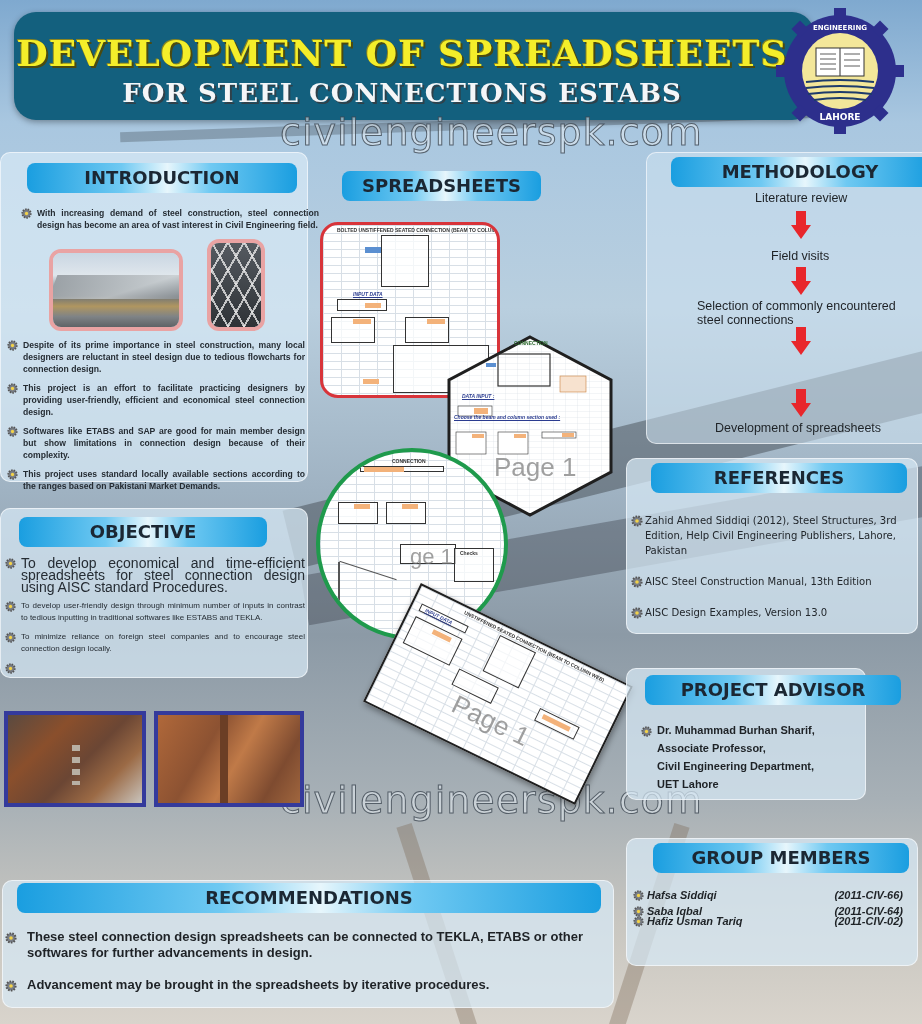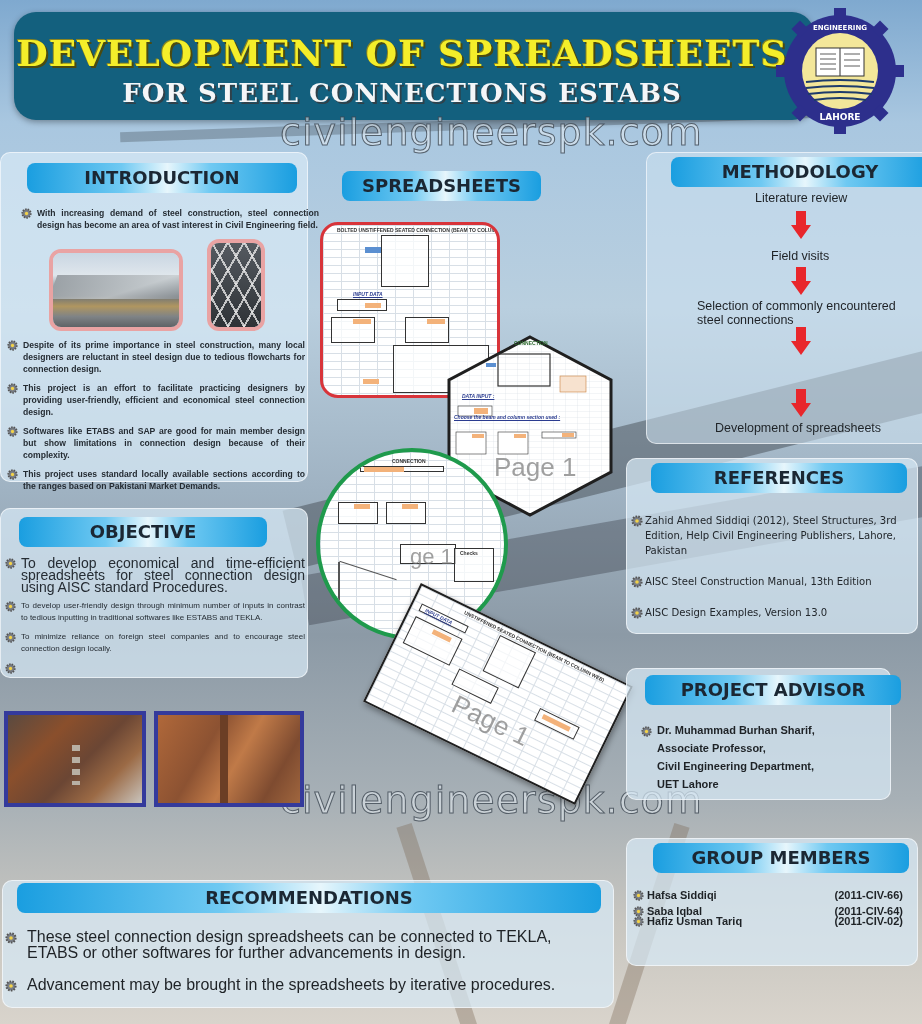--- a/index.html
+++ b/index.html
@@ -94,26 +94,26 @@
 
   
   .ref-item {
     position: absolute; padding-left: 14px; font-size: 11.2px; line-height: 15px; color: #22272c;
     font-family: "DejaVu Sans Condensed", "DejaVu Sans", sans-serif;
   }
   .ref-item .gear { position: absolute; left: 0; top: 2px; width: 12px; height: 12px; }
   .advisor-line {
     position: absolute; font-size: 11px; font-weight: bold; color: #1e2226;
   }
-  .member-row { position: absolute; left: 10px; width: 270px; height: 14px; font-size: 11px; font-weight: bold; color: #1e2226; }
+  .member-row { position: absolute; left: 10px; width: 270px; height: 14px; font-size: 11px; font-weight: bold; color: #1e2226; font-style: italic; }
   .member-row .gear { position: absolute; left: 0; top: 1px; width: 11px; height: 11px; }
   .member-row .name { position: absolute; left: 14px; }
   .member-row .roll { position: absolute; right: 0; }
 
-  .rec-item { position: absolute; padding-left: 22px; font-size: 16px; line-height: 16px; font-weight: normal; color: #1e2226; }
+  .rec-item { position: absolute; padding-left: 22px; font-size: 13px; line-height: 16px; font-weight: bold; color: #1e2226; }
   .rec-item .gear { position: absolute; left: 0; top: 3px; width: 12px; height: 12px; }
 </style>
 </head>
 <body>
 
 <div class="bg-beam" style="left:120px;top:120px;width:700px;height:10px;transform:rotate(-2deg);"></div>
 <div class="bg-beam" style="left:280px;top:430px;width:660px;height:60px;transform:rotate(-14deg);background:rgba(60,66,74,0.45);"></div>
 <div class="bg-beam" style="left:300px;top:520px;width:640px;height:50px;transform:rotate(-10deg);background:rgba(60,66,74,0.4);"></div>
 <div class="bg-rail" style="left:430px;top:820px;width:16px;height:220px;transform:rotate(-18deg);"></div>
 <div class="bg-rail" style="left:640px;top:820px;width:16px;height:220px;transform:rotate(18deg);"></div>
@@ -366,21 +366,21 @@
   </div>
   <div class="ref-item" style="left:4px;top:146px;width:284px;">
     <svg class="gear" viewBox="0 0 12 12">
         <circle cx="6" cy="6" r="4.6" fill="#7a7f88" stroke="#555" stroke-dasharray="1.6 1.2" stroke-width="2"></circle>
         <circle cx="6" cy="6" r="1.8" fill="#f2d24a"></circle>
       </svg>
     <span>AISC Design Examples, Version 13.0</span>
   </div>
 </div>
 
-<div class="panel" style="left:626px;top:668px;width:265px;height:132px;">
+<div class="panel" style="left:626px;top:668px;width:240px;height:132px;">
   <div class="panel-title" style="left:18px;top:6px;width:256px;">PROJECT ADVISOR</div>
   <svg viewBox="0 0 12 12" style="position:absolute;left:14px;top:57px;width:11px;height:11px;">
       <circle cx="6" cy="6" r="4.6" fill="#7a7f88" stroke="#555" stroke-dasharray="1.6 1.2" stroke-width="2"></circle>
       <circle cx="6" cy="6" r="1.8" fill="#f2d24a"></circle>
     </svg>
   <div class="advisor-line" style="left:30px;top:55px;">Dr. Muhammad Burhan Sharif,</div>
   <div class="advisor-line" style="left:30px;top:73px;">Associate Professor,</div>
   <div class="advisor-line" style="left:30px;top:91px;">Civil Engineering Department,</div>
   <div class="advisor-line" style="left:30px;top:109px;">UET Lahore</div>
 </div>

